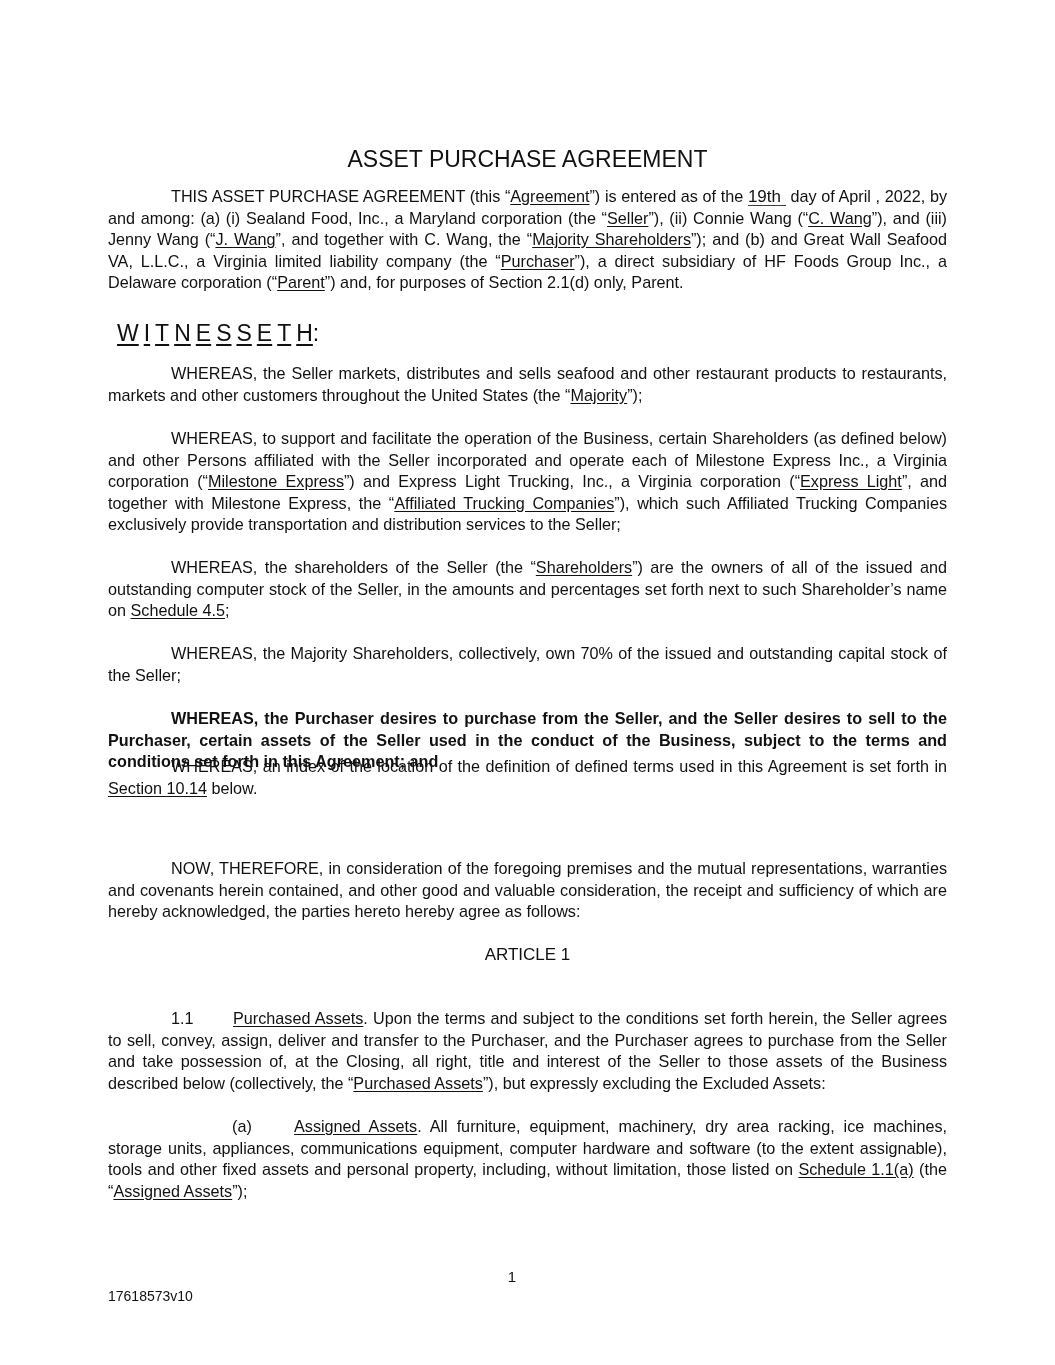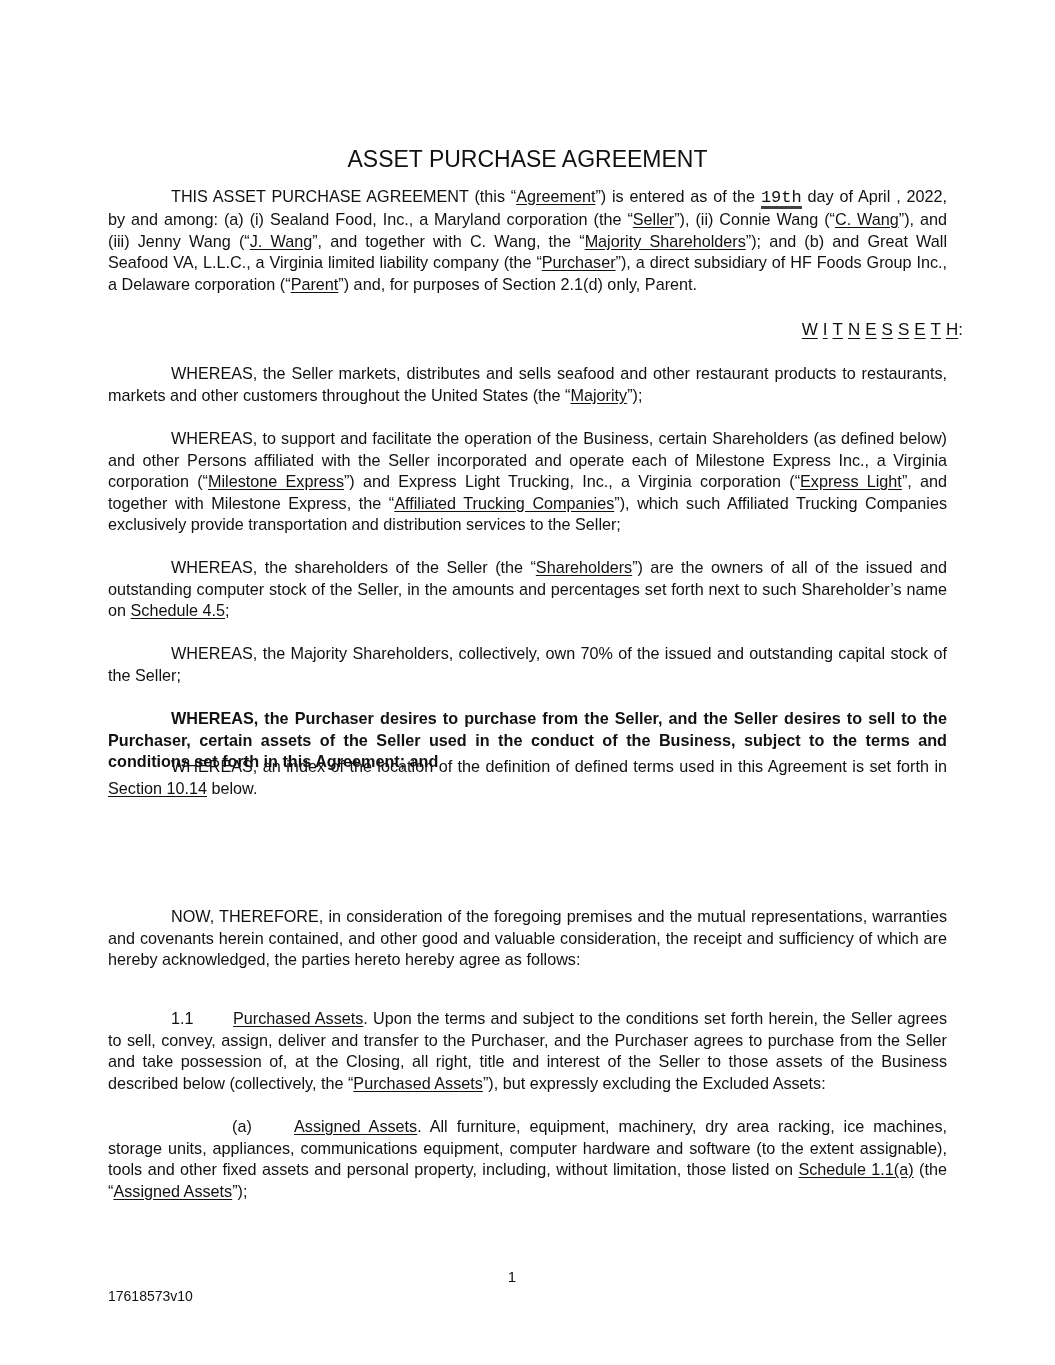--- a/index.html
+++ b/index.html
@@ -6,23 +6,23 @@
   body { width: 1055px; height: 1365px; position: relative; overflow: hidden;
          font-family: "Liberation Sans", sans-serif; color: #111; }
   .page { position: absolute; left: 108px; top: 0; width: 839px; }
   .title { position: absolute; top: 146px; left: 0; width: 839px; text-align: center; font-size: 23px; }
   .para { position: absolute; left: 0; width: 839px; font-size: 16.2px; line-height: 21.6px; text-align: justify; text-align-last: left; }
   .indent { display: inline-block; width: 63px; }
   .indent2 { display: inline-block; width: 124px; }
   .tab { display: inline-block; width: 62px; text-align: right; }
   .tab2 { display: inline-block; width: 62px; text-align: left; }
   u { text-underline-offset: 2px; }
-  .date-fill { display: inline-block; min-width: 38px; border-bottom: 3px solid #404040; text-align: center;
-               font-family: Liberation Mono, monospace; font-size: 17px; line-height: 16px; }
-  .witness { position: absolute; top: 320px; left: 16px; width: 839px; text-align: right; font-size: 17px; letter-spacing: 0px; }
+  .date-fill { display: inline-block; min-width: 38px; border-bottom: 1px solid #404040; text-align: center;
+               font-family: Liberation Sans, sans-serif; font-size: 17px; line-height: 16px; }
+  .witness { position: absolute; top: 320px; left: 9px; width: 839px; text-align: left; font-size: 23px; letter-spacing: 0px; }
   .witness span.l { text-decoration: underline; text-underline-offset: 3px; margin-right: 5px; }
   .article { position: absolute; top: 944px; left: 0; width: 839px; text-align: center; font-size: 17px; line-height: 22px; }
   .pagenum { position: absolute; top: 1268px; left: 0; width: 808px; text-align: center; font-size: 15px; }
   .docid { position: absolute; top: 1288px; left: 0; font-size: 14px; }
 </style>
 </head>
 <body>
 
 <div class="page">
 
@@ -37,23 +37,24 @@
   <div class="para" style="top:428px;"><span class="indent"></span><span>WHEREAS, to support and facilitate the operation of the Business, certain Shareholders (as defined below) and other Persons affiliated with the Seller incorporated and operate each of Milestone Express Inc., a Virginia corporation (“</span><u>Milestone Express</u><span>”) and Express Light Trucking, Inc., a Virginia corporation (“</span><u>Express Light</u><span>”, and together with Milestone Express, the “</span><u>Affiliated Trucking Companies</u><span>”), which such Affiliated Trucking Companies exclusively provide transportation and distribution services to the Seller;</span></div>
 
   <div class="para" style="top:557px;"><span class="indent"></span><span>WHEREAS, the shareholders of the Seller (the “</span><u>Shareholders</u><span>”) are the owners of all of the issued and outstanding computer stock of the Seller, in the amounts and percentages set forth next to such Shareholder’s name on </span><u>Schedule 4.5</u><span>;</span></div>
 
   <div class="para" style="top:643px;"><span class="indent"></span><span>WHEREAS, the Majority Shareholders, collectively, own 70% of the issued and outstanding capital stock of the Seller;</span></div>
 
   <div class="para" style="top:708px;font-weight:bold;"><span class="indent"></span><span>WHEREAS, the Purchaser desires to purchase from the Seller, and the Seller desires to sell to the Purchaser, certain assets of the Seller used in the conduct of the Business, subject to the terms and conditions set forth in this Agreement; and</span></div>
 
   <div class="para" style="top:756px;"><span class="indent"></span><span>WHEREAS, an index of the location of the definition of defined terms used in this Agreement is set forth in </span><u>Section 10.14</u><span> below.</span></div>
 
-  <div class="para" style="top:858px;margin-top:48px;"><span class="indent"></span><span>NOW, THEREFORE, in consideration of the foregoing premises and the mutual representations, warranties and covenants herein contained, and other good and valuable consideration, the receipt and sufficiency of which are hereby acknowledged, the parties hereto hereby agree as follows:</span></div>
+  <div class="para" style="top:858px;"><span class="indent"></span><span>NOW, THEREFORE, in consideration of the foregoing premises and the mutual representations, warranties and covenants herein contained, and other good and valuable consideration, the receipt and sufficiency of which are hereby acknowledged, the parties hereto hereby agree as follows:</span></div>
 
   <div class="article">
+    <div>ARTICLE 1</div>
   </div>
 
   <div class="para" style="top:1008px;"><span class="indent"></span><span class="tab">1.1</span><u>Purchased Assets</u><span>.  Upon the terms and subject to the conditions set forth herein, the Seller agrees to sell, convey, assign, deliver and transfer to the Purchaser, and the Purchaser agrees to purchase from the Seller and take possession of, at the Closing, all right, title and interest of the Seller to those assets of the Business described below (collectively, the “</span><u>Purchased Assets</u><span>”), but expressly excluding the Excluded Assets:</span></div>
 
   <div class="para" style="top:1116px;"><span class="indent2"></span><span class="tab2">(a)</span><u>Assigned Assets</u><span>.  All furniture, equipment, machinery, dry area racking, ice machines, storage units, appliances, communications equipment, computer hardware and software (to the extent assignable), tools and other fixed assets and personal property,  including, without limitation, those listed on </span><u>Schedule 1.1(a)</u><span> (the “</span><u>Assigned Assets</u><span>”);</span></div>
 
   <div class="pagenum">1</div>
   <div class="docid">17618573v10</div>
 </div>
 

